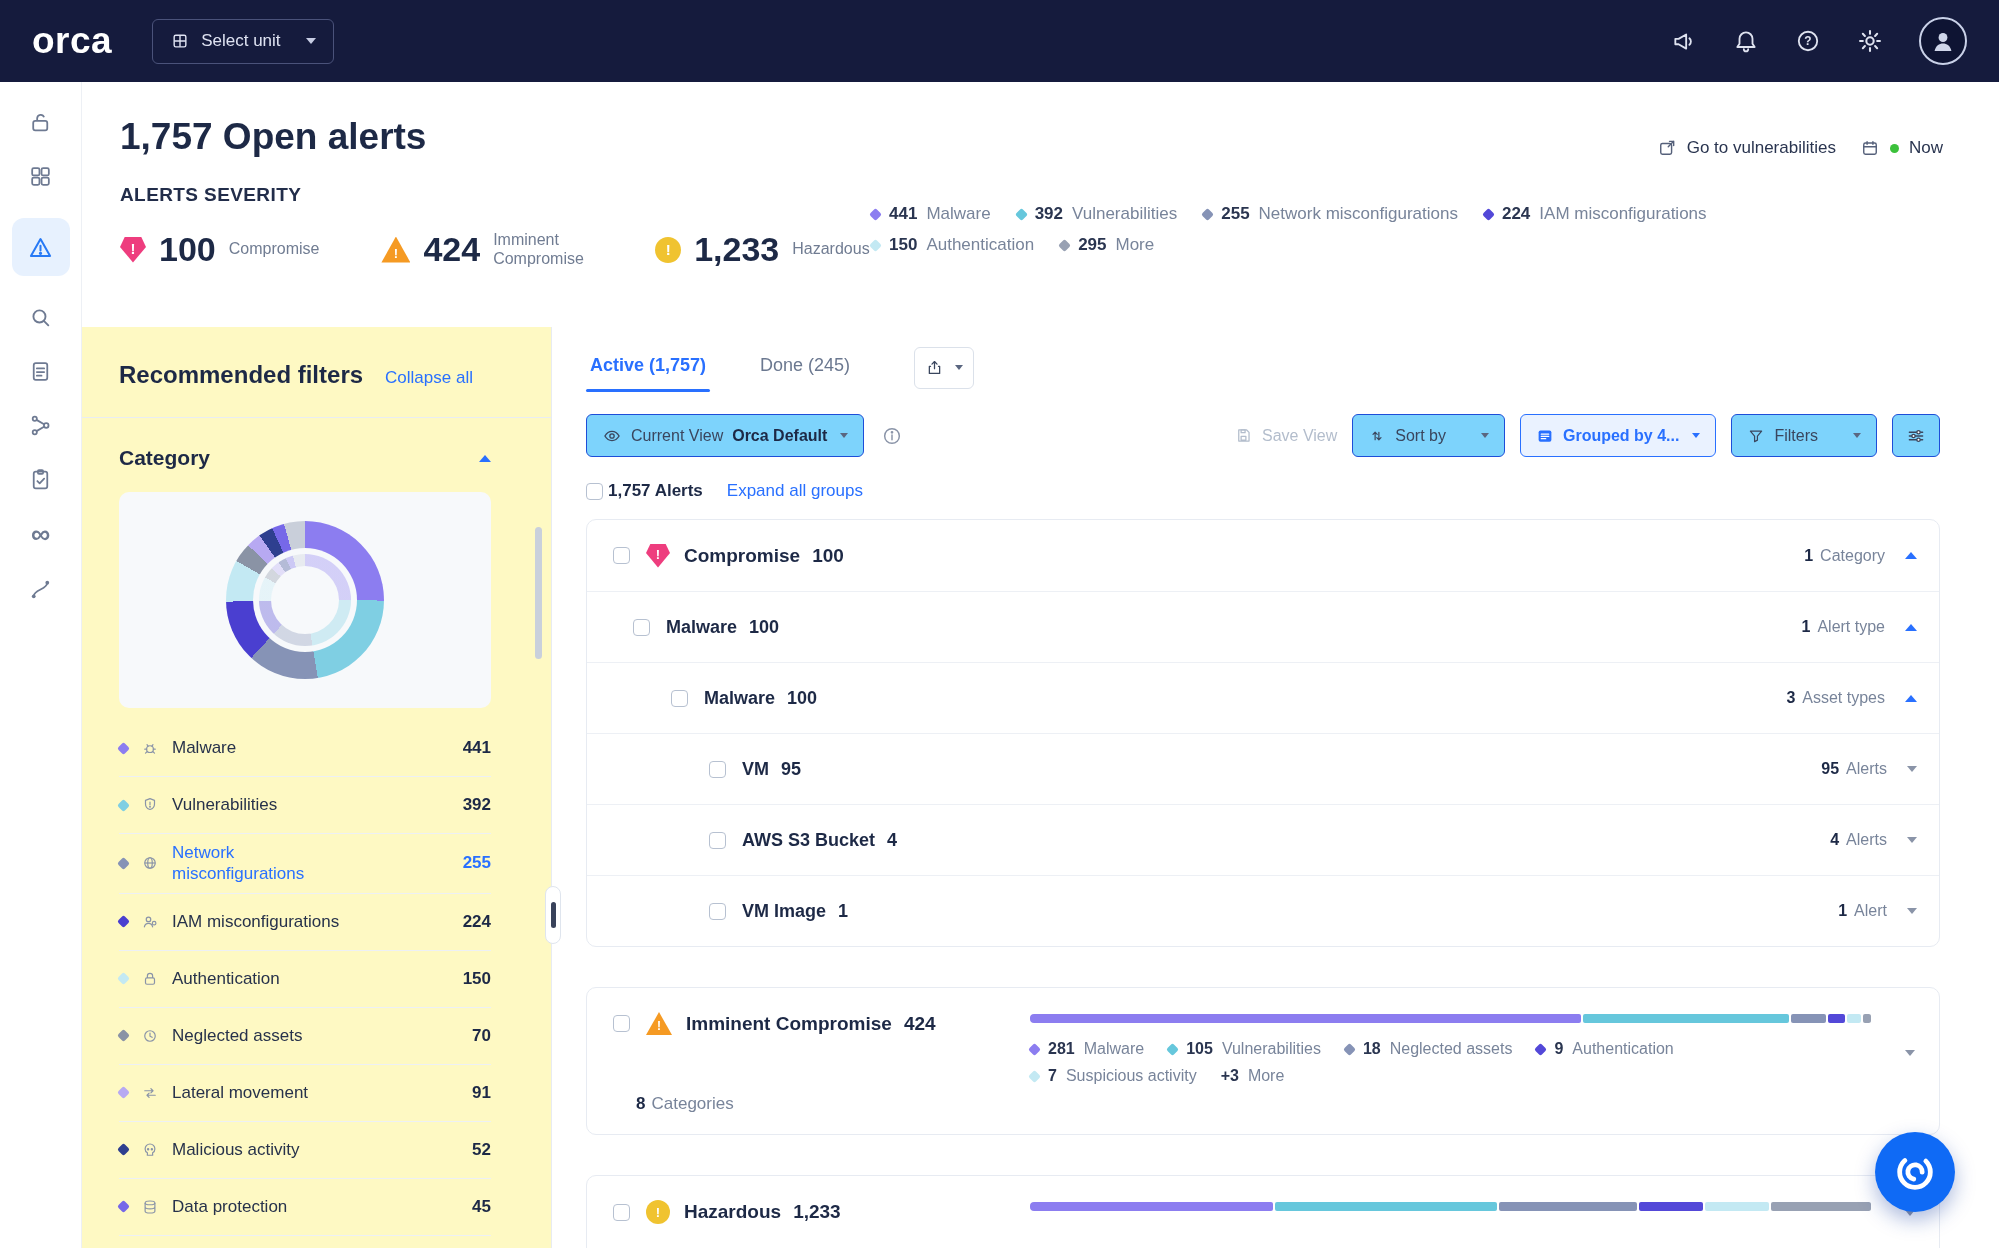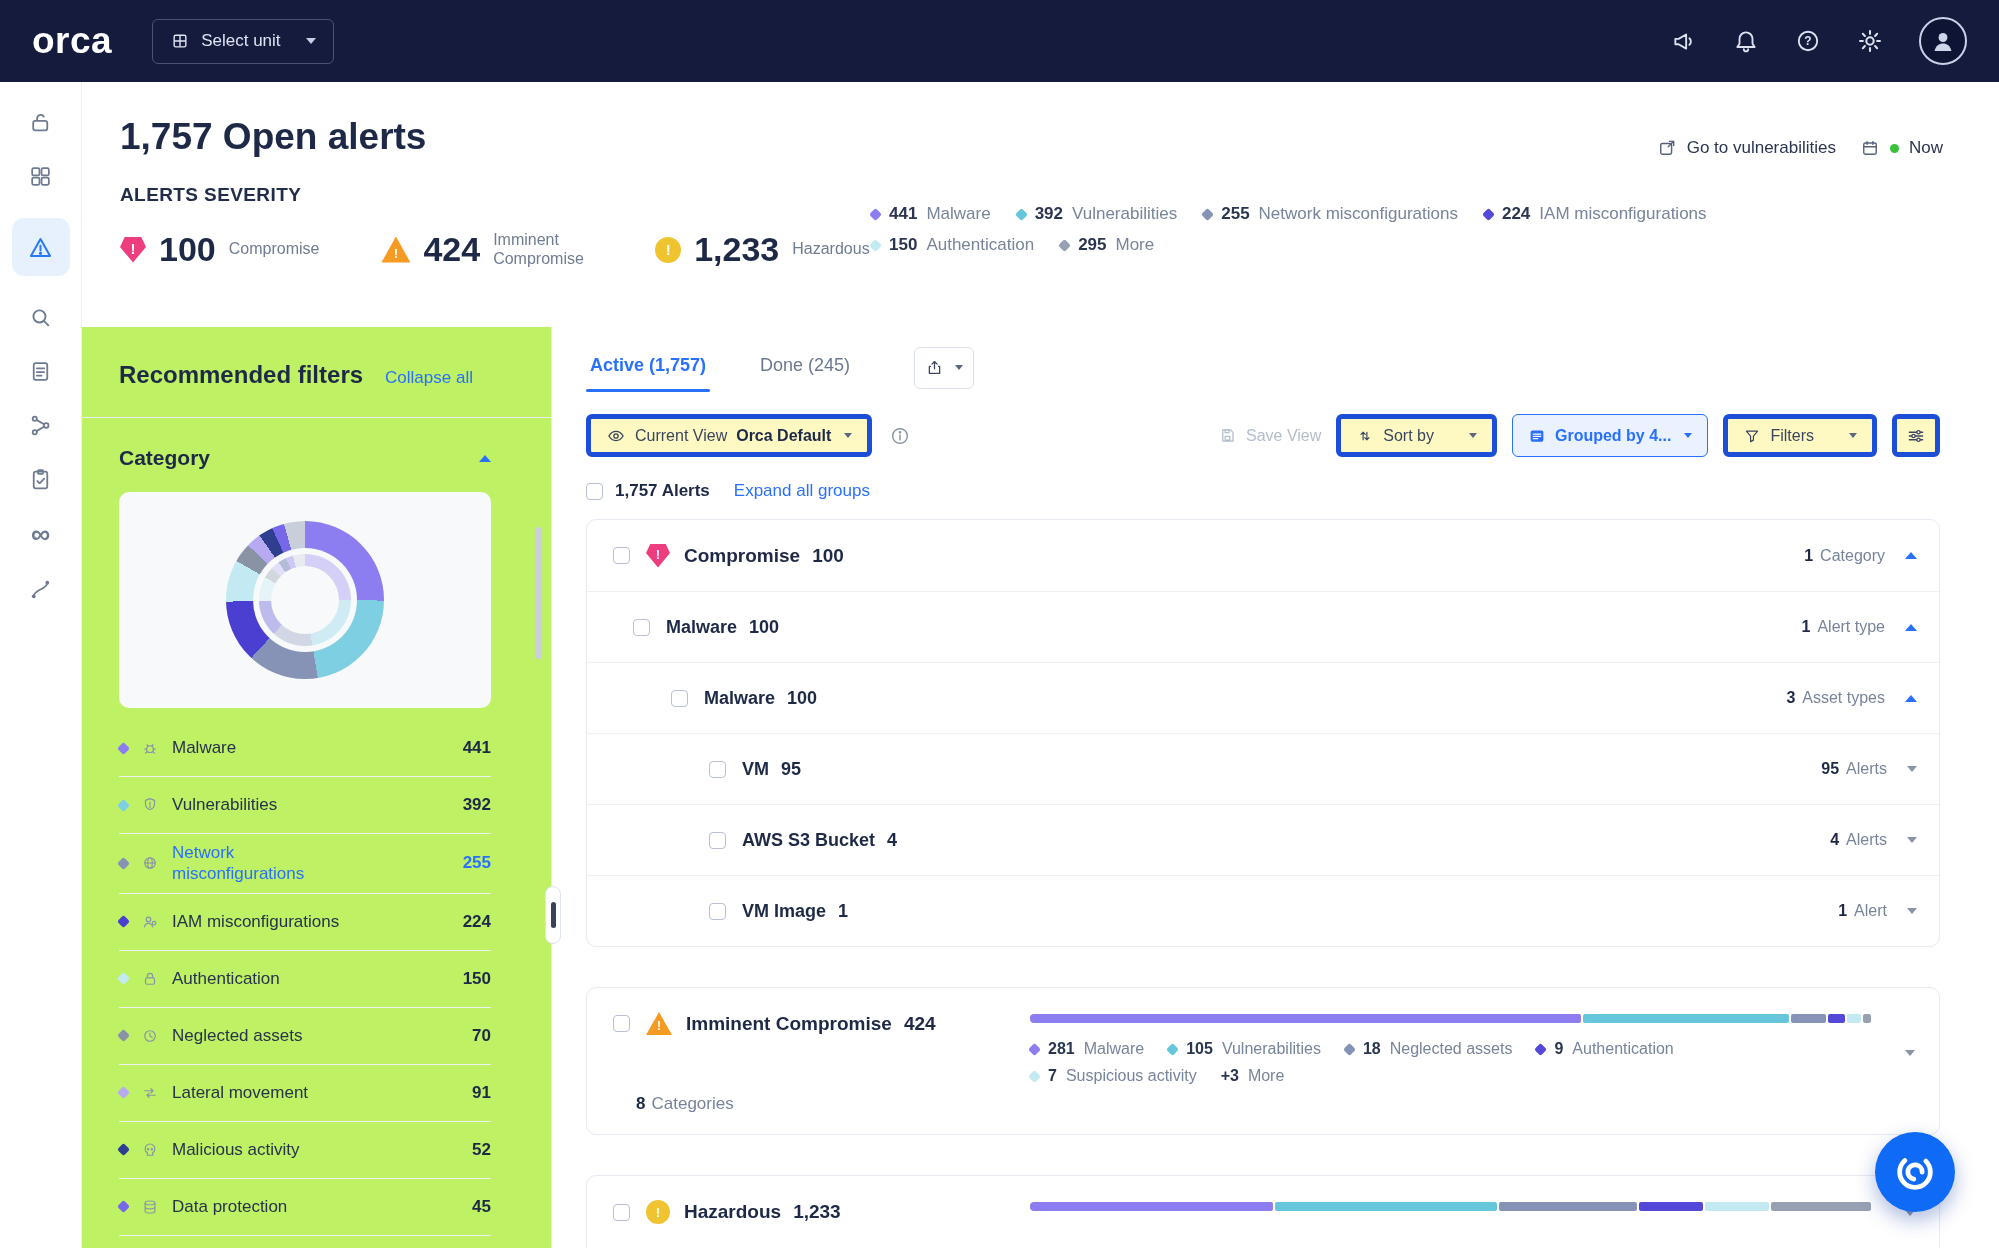--- a/index.html
+++ b/index.html
@@ -41,21 +41,21 @@
 .cat-bar{display:flex;height:10px;flex:1;border-radius:5px;overflow:hidden}
 .seg{min-width:3px;margin-right:3px;border-radius:2px}
 .seg:last-child{margin-right:0}
 .bycat-legend{display:flex;flex-wrap:wrap;column-gap:26px;row-gap:11px;margin-top:20px;max-width:920px}
 .leg-item{display:flex;align-items:center;gap:9px;font-size:17px}
 .leg-marker{width:9px;height:9px;transform:rotate(45deg);border-radius:2px;flex:none}
 .leg-count{font-weight:600;color:#2a3550}
 .leg-label{color:#78849a}
 
 
-.filter-panel{position:absolute;left:82px;top:327px;width:470px;bottom:0;background:#bef264;border-right:1px solid #e7ebf2;padding:34px 0 0 37px;z-index:5}
+.filter-panel{position:absolute;left:82px;top:327px;width:470px;bottom:0;background:#fef9c3;border-right:1px solid #e7ebf2;padding:34px 0 0 37px;z-index:5}
 .fp-head{display:flex;align-items:baseline;gap:22px}
 .fp-title{font-size:24px;font-weight:600;color:#1d2946}
 .fp-link{font-size:17px;color:#2970ff;cursor:pointer}
 .fp-divider{height:1px;background:#e9edf3;margin:28px 0 0 -37px}
 .section-head{display:flex;align-items:center;margin-top:28px;width:372px}
 .section-title{font-size:21px;font-weight:600;color:#1d2946}
 .caret-up-blue{width:0;height:0;border-left:6px solid transparent;border-right:6px solid transparent;border-bottom:7px solid #2970ff;cursor:pointer}
 .caret-dn-gray{width:0;height:0;border-left:5.5px solid transparent;border-right:5.5px solid transparent;border-top:6.5px solid #8a94a8;cursor:pointer}
 .ml-auto{margin-left:auto}
 .donut-card{width:372px;height:216px;background:#f7f9fb;border-radius:10px;margin-top:22px;display:flex;align-items:center;justify-content:center}
@@ -79,31 +79,31 @@
 .alerts-main{position:absolute;left:552px;top:327px;right:0;bottom:0;padding:16px 59px 0 34px;overflow:hidden;background:#fff}
 .tabs-row{display:flex;align-items:center}
 .tab{font-size:18px;padding:12px 4px 16px;margin-right:46px;position:relative;color:#6b7890;cursor:pointer}
 .tab.active{color:#2970ff;font-weight:600}
 .tab.active::after{content:'';position:absolute;left:0;right:0;bottom:0;height:3px;background:#2970ff;border-radius:2px}
 .search-box{margin-left:auto;width:254px;height:42px;border:1px solid #dbe1ea;background:#f7f9fb;border-radius:6px;display:flex;align-items:center;padding:0 12px;gap:9px}
 .search-input{border:none;background:transparent;outline:none;font-size:16px;color:#27324b;width:100%;font-family:"Liberation Sans",sans-serif}
 .search-input::placeholder{color:#93a0b4}
 .export-btn{margin-left:14px;width:60px;height:42px;border:1px solid #dbe1ea;border-radius:6px;display:flex;align-items:center;justify-content:center;gap:7px;background:#fff;cursor:pointer}
 .toolbar{display:flex;align-items:center;margin-top:22px;gap:15px}
-.tbb{height:43px;border:5px solid #1d4ed8;border-radius:6px;background:#fef9c3;display:flex;align-items:center;gap:9px;padding:0 15px;font-size:16px;color:#3a465e;cursor:pointer}
+.tbb{height:43px;border:1px solid #1d4ed8;border-radius:6px;background:#7dd3fc;display:flex;align-items:center;gap:9px;padding:0 15px;font-size:16px;color:#3a465e;cursor:pointer}
 .tbb .bold{font-weight:700;color:#1d2946}
 .caret-dn-dark{width:0;height:0;border-left:4.5px solid transparent;border-right:4.5px solid transparent;border-top:5.5px solid #5a6680;margin-left:4px}
 .info-btn{margin-left:2px;cursor:pointer}
 .save-view{margin-left:auto;display:flex;align-items:center;gap:9px;font-size:16px;color:#b3bdcc;cursor:pointer}
 .grouped{border:1.5px solid #2970ff;background:#eaf2ff;color:#2970ff;font-weight:700}
 .grouped .caret-dn-dark{border-top-color:#2970ff}
 .sliders-btn{width:48px;justify-content:center;padding:0}
 .alerts-count-row{display:flex;align-items:center;margin-top:24px;font-size:17px}
 .checkbox{width:17px;height:17px;border:1.6px solid #b7c1d1;border-radius:4px;background:#fff;flex:none;cursor:pointer}
-.alerts-count{font-weight:700;color:#1d2946;margin-left:12px}
+.alerts-count{font-weight:700;color:#1d2946;margin-left:5px}
 .expand-link{color:#2970ff;margin-left:24px;cursor:pointer}
 
 
 .group-card{border:1px solid #e7ebf2;border-radius:10px;margin-top:18px;overflow:hidden;background:#fff}
 .group-card.mt{margin-top:40px}
 .g-row{display:flex;align-items:center;height:71px;padding-right:22px;cursor:pointer}
 .g-row + .g-row{border-top:1px solid #edf0f5}
 .lvl0{padding-left:26px}.lvl1{padding-left:46px}.lvl2{padding-left:84px}.lvl3{padding-left:122px}
 .g-icon{margin-left:16px;flex:none}
 .g-title{font-size:19px;font-weight:600;color:#1d2946;margin-left:14px}

